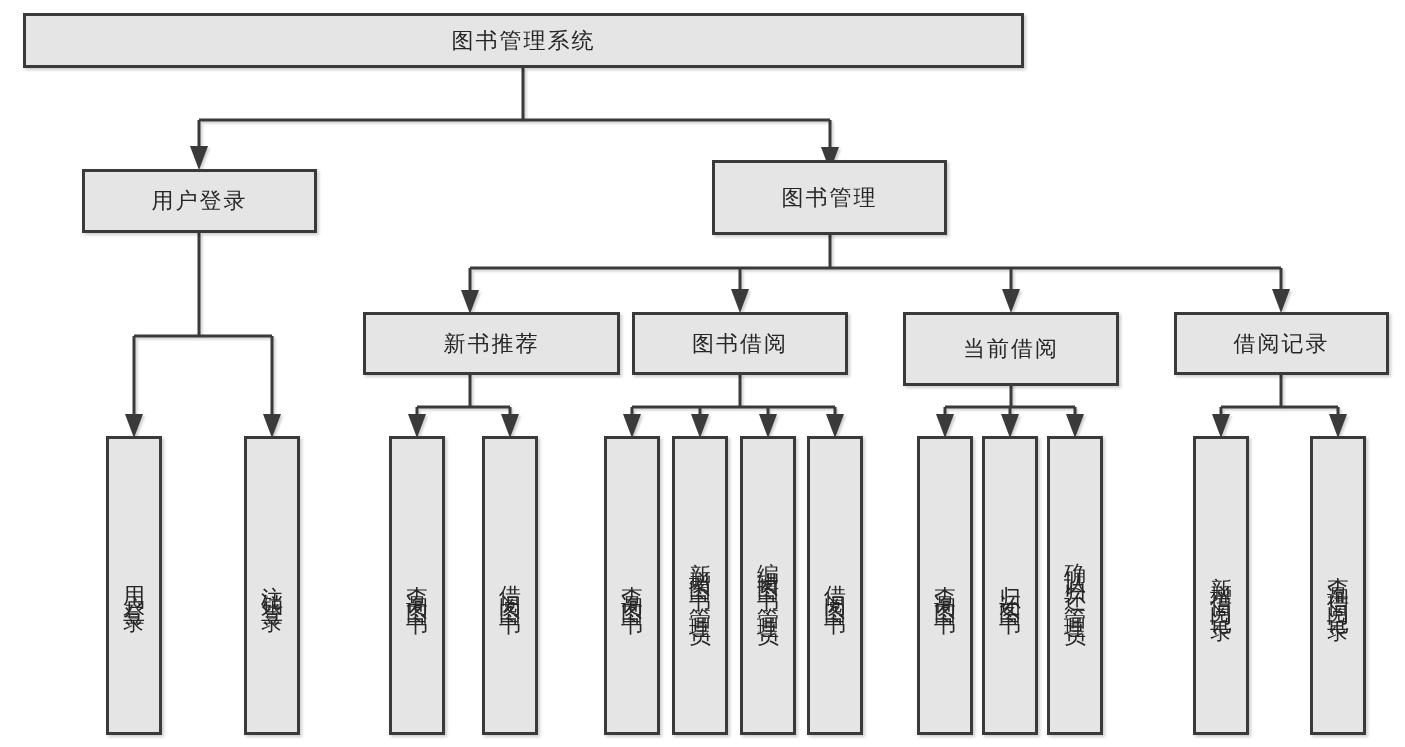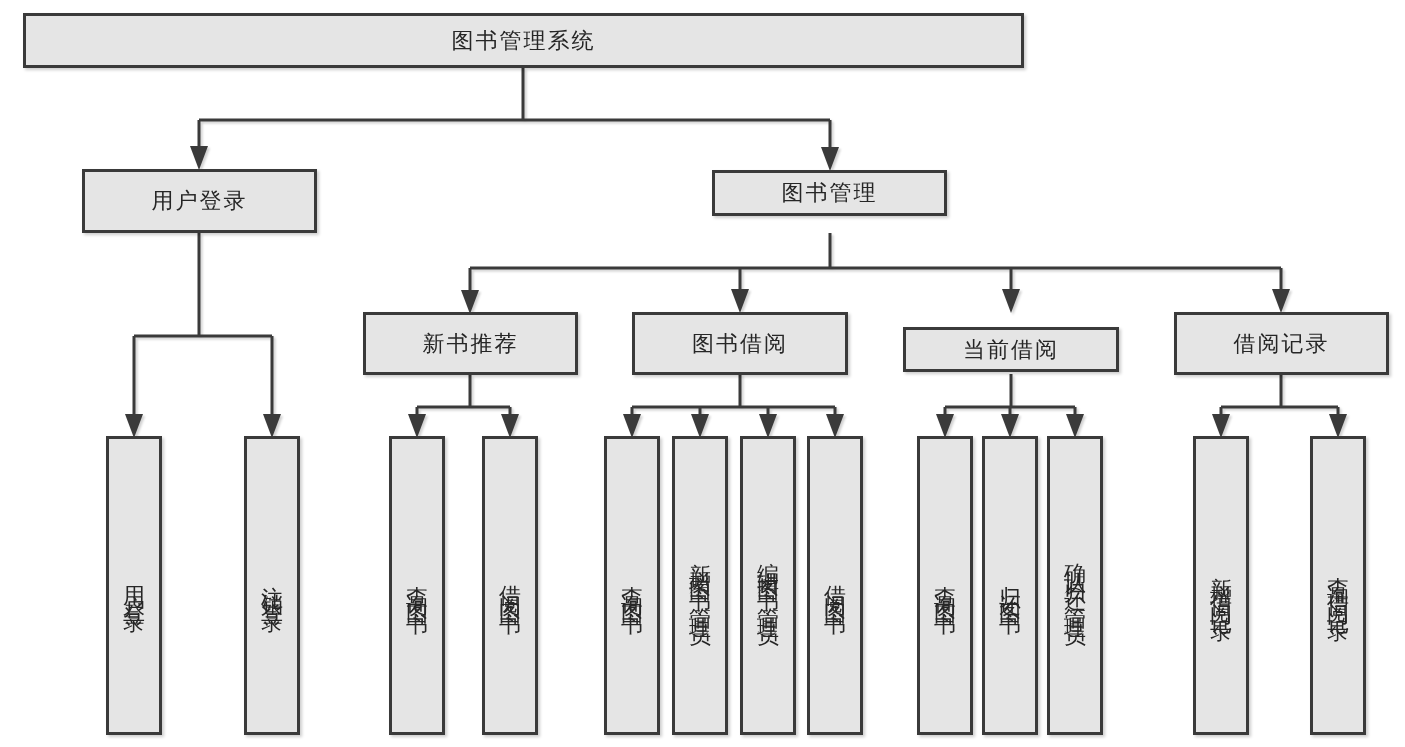--- a/index.html
+++ b/index.html
@@ -69,25 +69,25 @@
       <polygon points="1001,414 1019,414 1010,438"></polygon>
       <polygon points="1066,414 1084,414 1075,438"></polygon>
       <polygon points="1212,414 1230,414 1221,438"></polygon>
       <polygon points="1329,414 1347,414 1338,438"></polygon>
     </g>
   </svg>
 
   <div class="node hbox rootbox" style="left:23px;top:13px;width:1001px;height:55px;">图书管理系统</div>
 
   <div class="node hbox" style="left:82px;top:169px;width:235px;height:64px;">用户登录</div>
-  <div class="node hbox" style="left:712px;top:170px;width:235px;height:46px;">图书管理</div>
+  <div class="node hbox" style="left:712px;top:160px;width:235px;height:75px;">图书管理</div>
 
-  <div class="node hbox" style="left:363px;top:312px;width:215px;height:63px;">新书推荐</div>
+  <div class="node hbox" style="left:363px;top:312px;width:257px;height:63px;">新书推荐</div>
   <div class="node hbox" style="left:632px;top:312px;width:216px;height:63px;">图书借阅</div>
-  <div class="node hbox" style="left:903px;top:312px;width:216px;height:45px;margin-top:15px;">当前借阅</div>
+  <div class="node hbox" style="left:903px;top:312px;width:216px;height:74px;">当前借阅</div>
   <div class="node hbox" style="left:1174px;top:312px;width:215px;height:63px;">借阅记录</div>
 
   <div class="node vbox" style="left:106px;">
     <span class="vtext">用户登录</span>
   </div>
   <div class="node vbox" style="left:244px;">
     <span class="vtext">注销登录</span>
   </div>
 
   <div class="node vbox" style="left:389px;">

